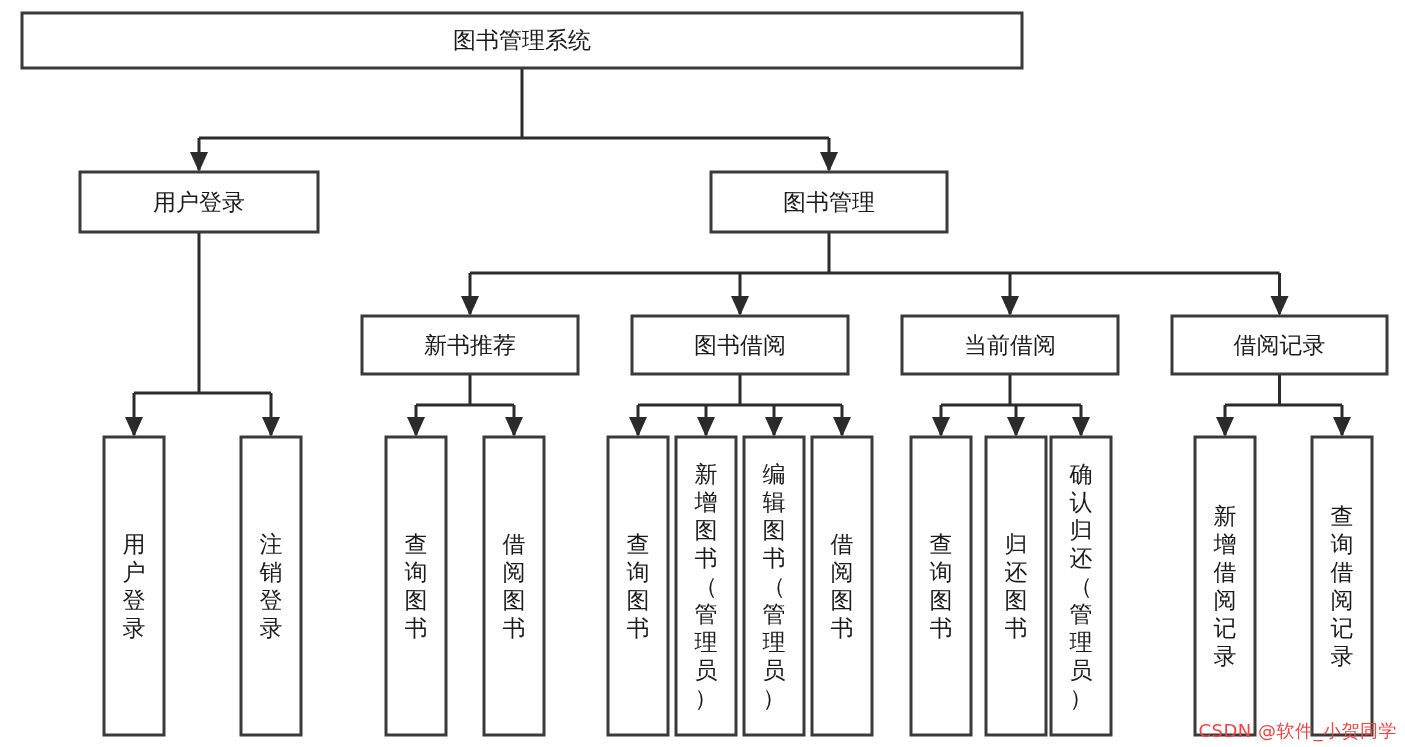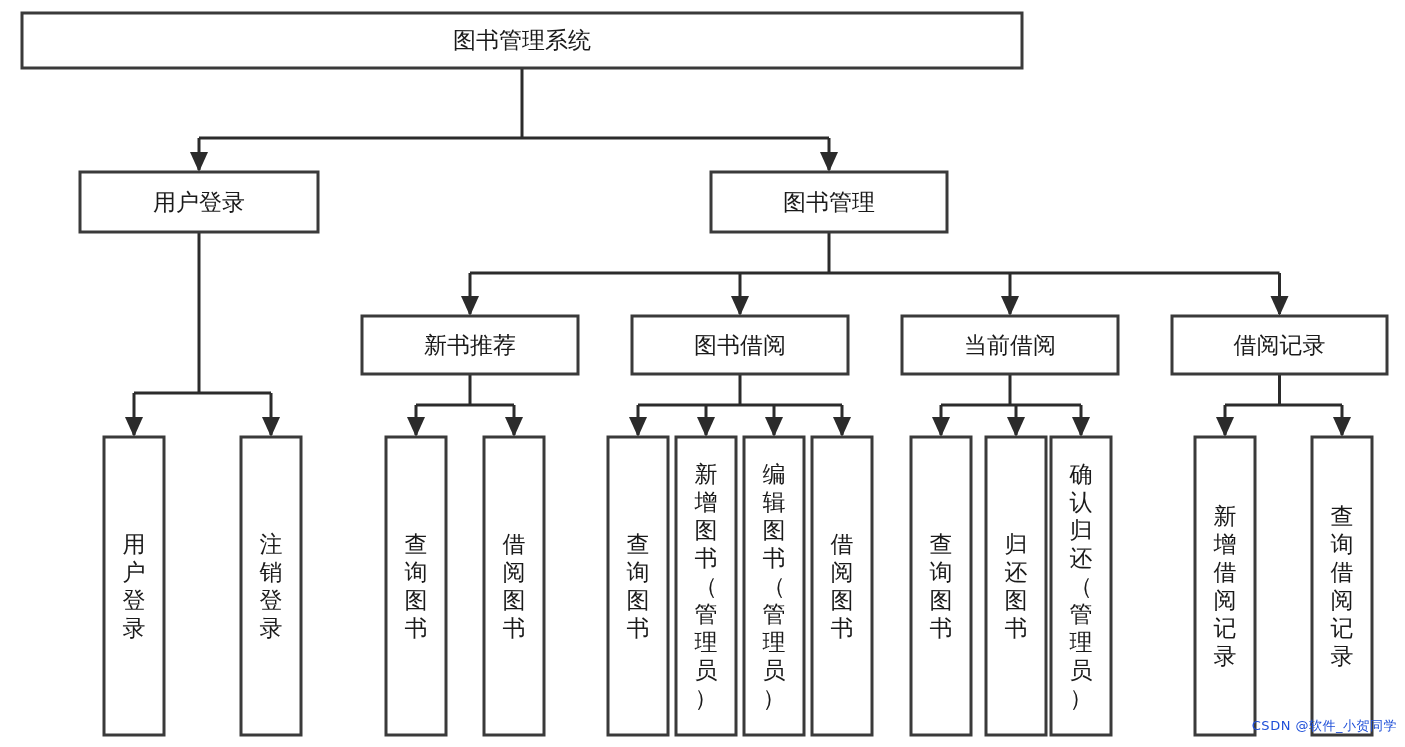--- a/index.html
+++ b/index.html
@@ -50,24 +50,24 @@
   }
   .node-label-vertical {
     fill: #1a1a1a;
     font-family: "DejaVu Sans", "Liberation Sans", sans-serif;
     font-size: 23px;
     text-anchor: middle;
   }
   .watermark-text {
     position: absolute;
     right: 8px;
-    bottom: 12px;
-    font-family: "DejaVu Sans", "Liberation Sans", sans-serif;
-    font-size: 13px;
-    color: #1d4ed8;
+    bottom: 4px;
+    font-family: "DejaVu Sans", "Liberation Sans", sans-serif;
+    font-size: 18px;
+    color: #ef4444;
     white-space: nowrap;
     letter-spacing: 0.5px;
     pointer-events: none;
   }
 </style>
 </head>
 <body>
 
 <div id="diagram-root">
   <svg class="diagram-svg" viewBox="0 0 1405 747">

